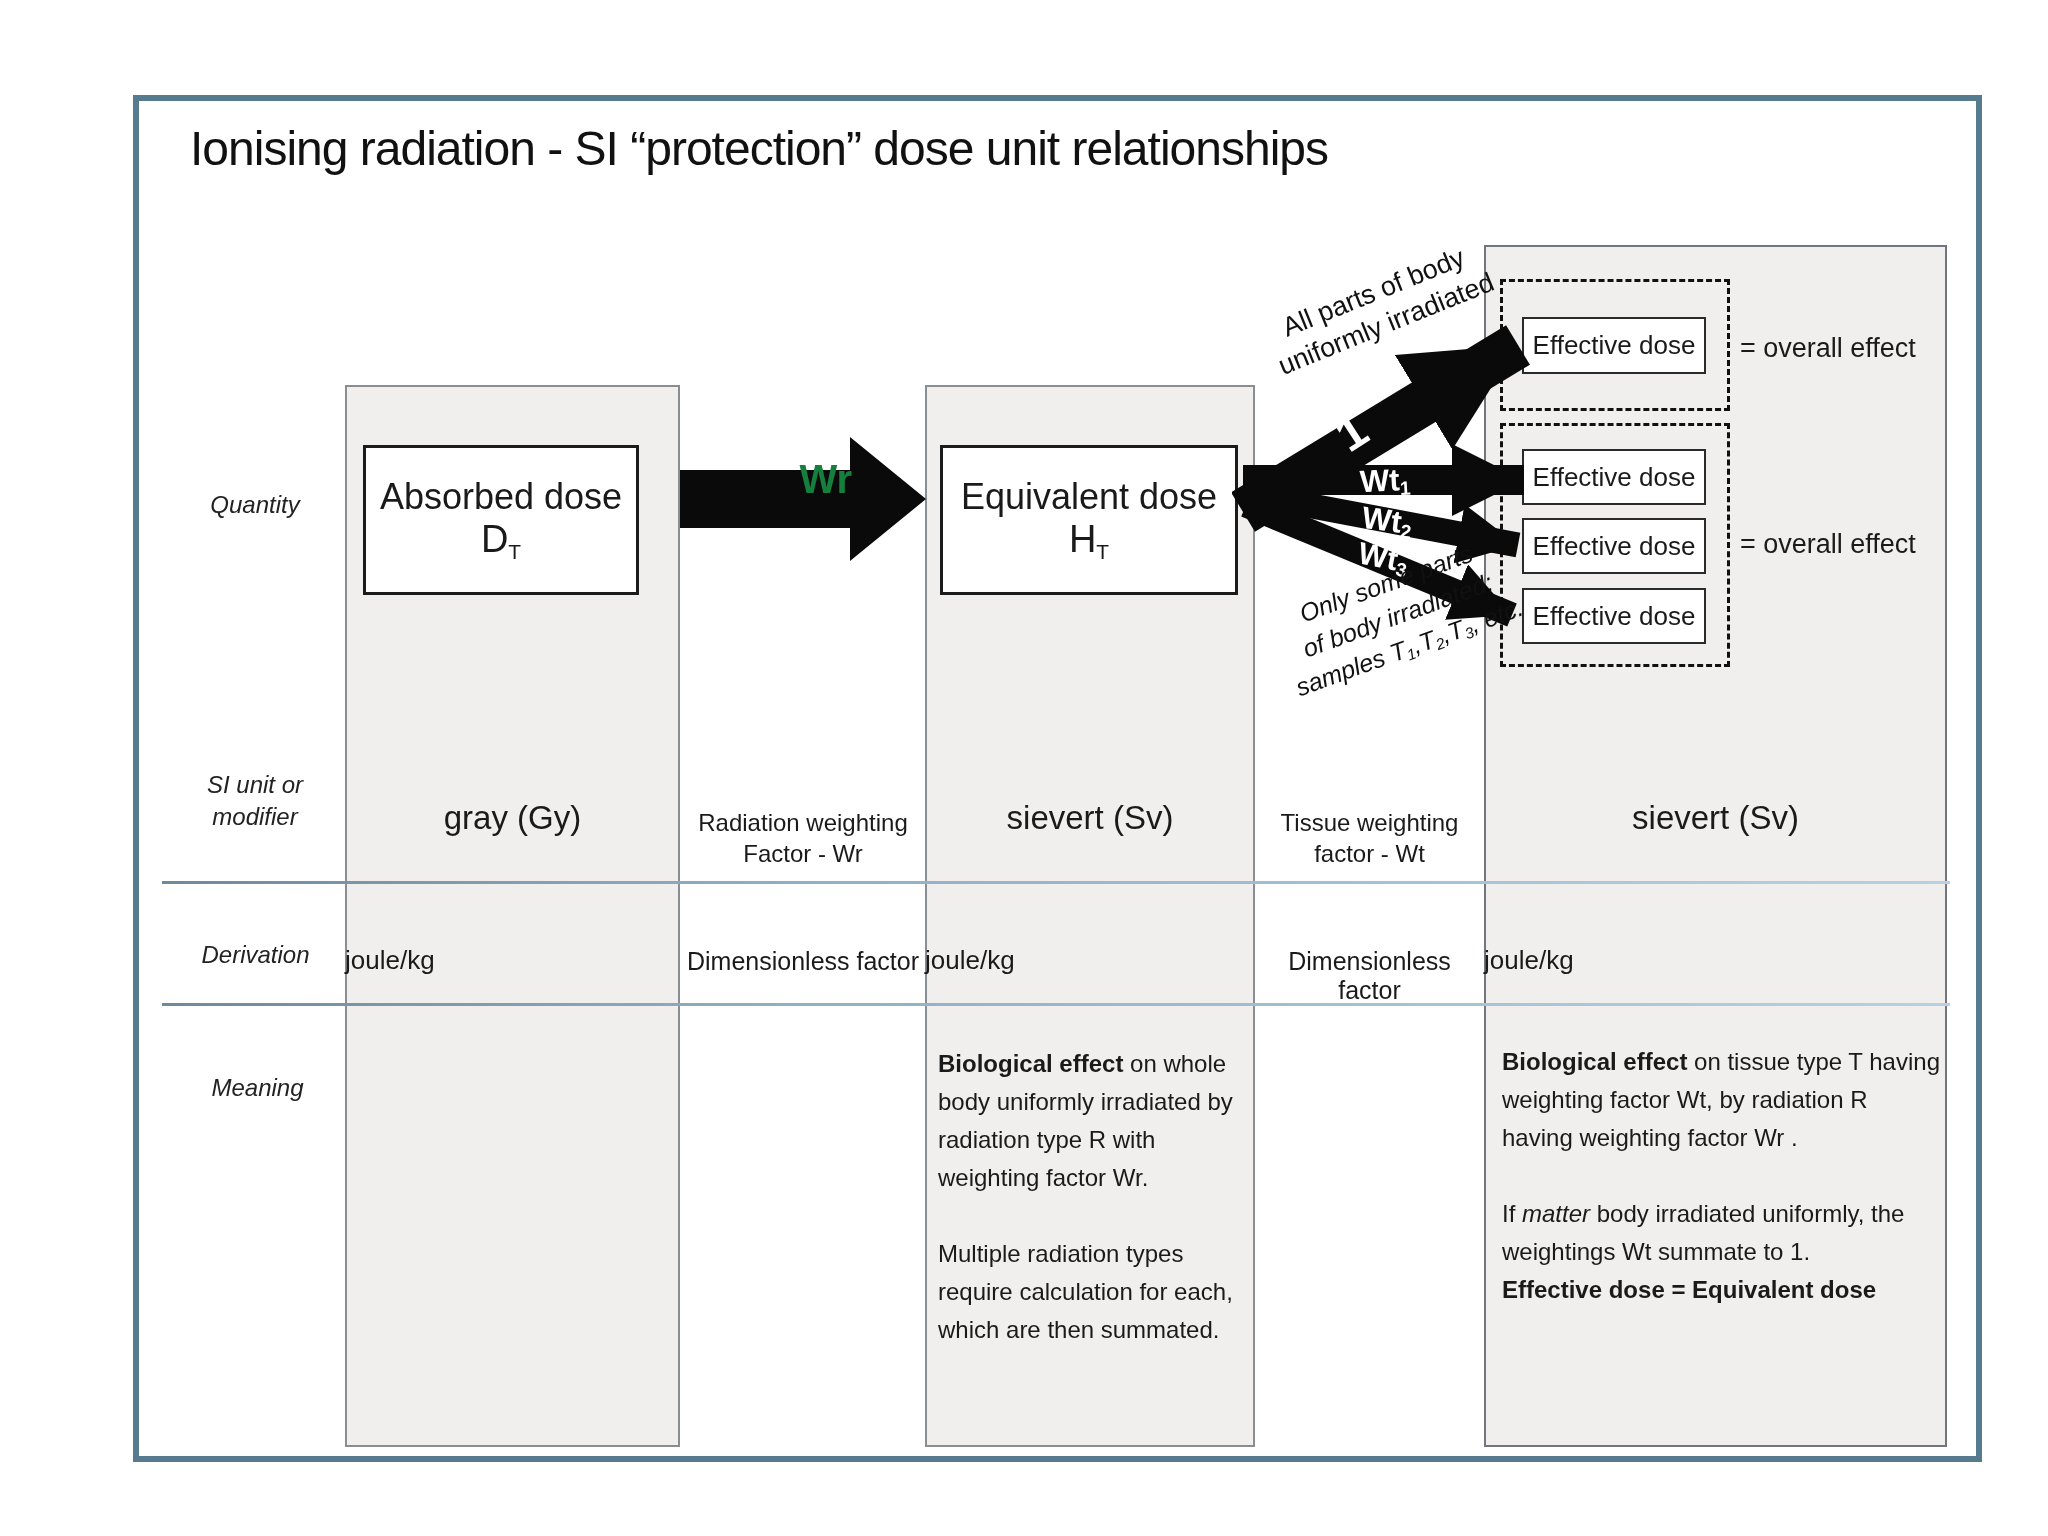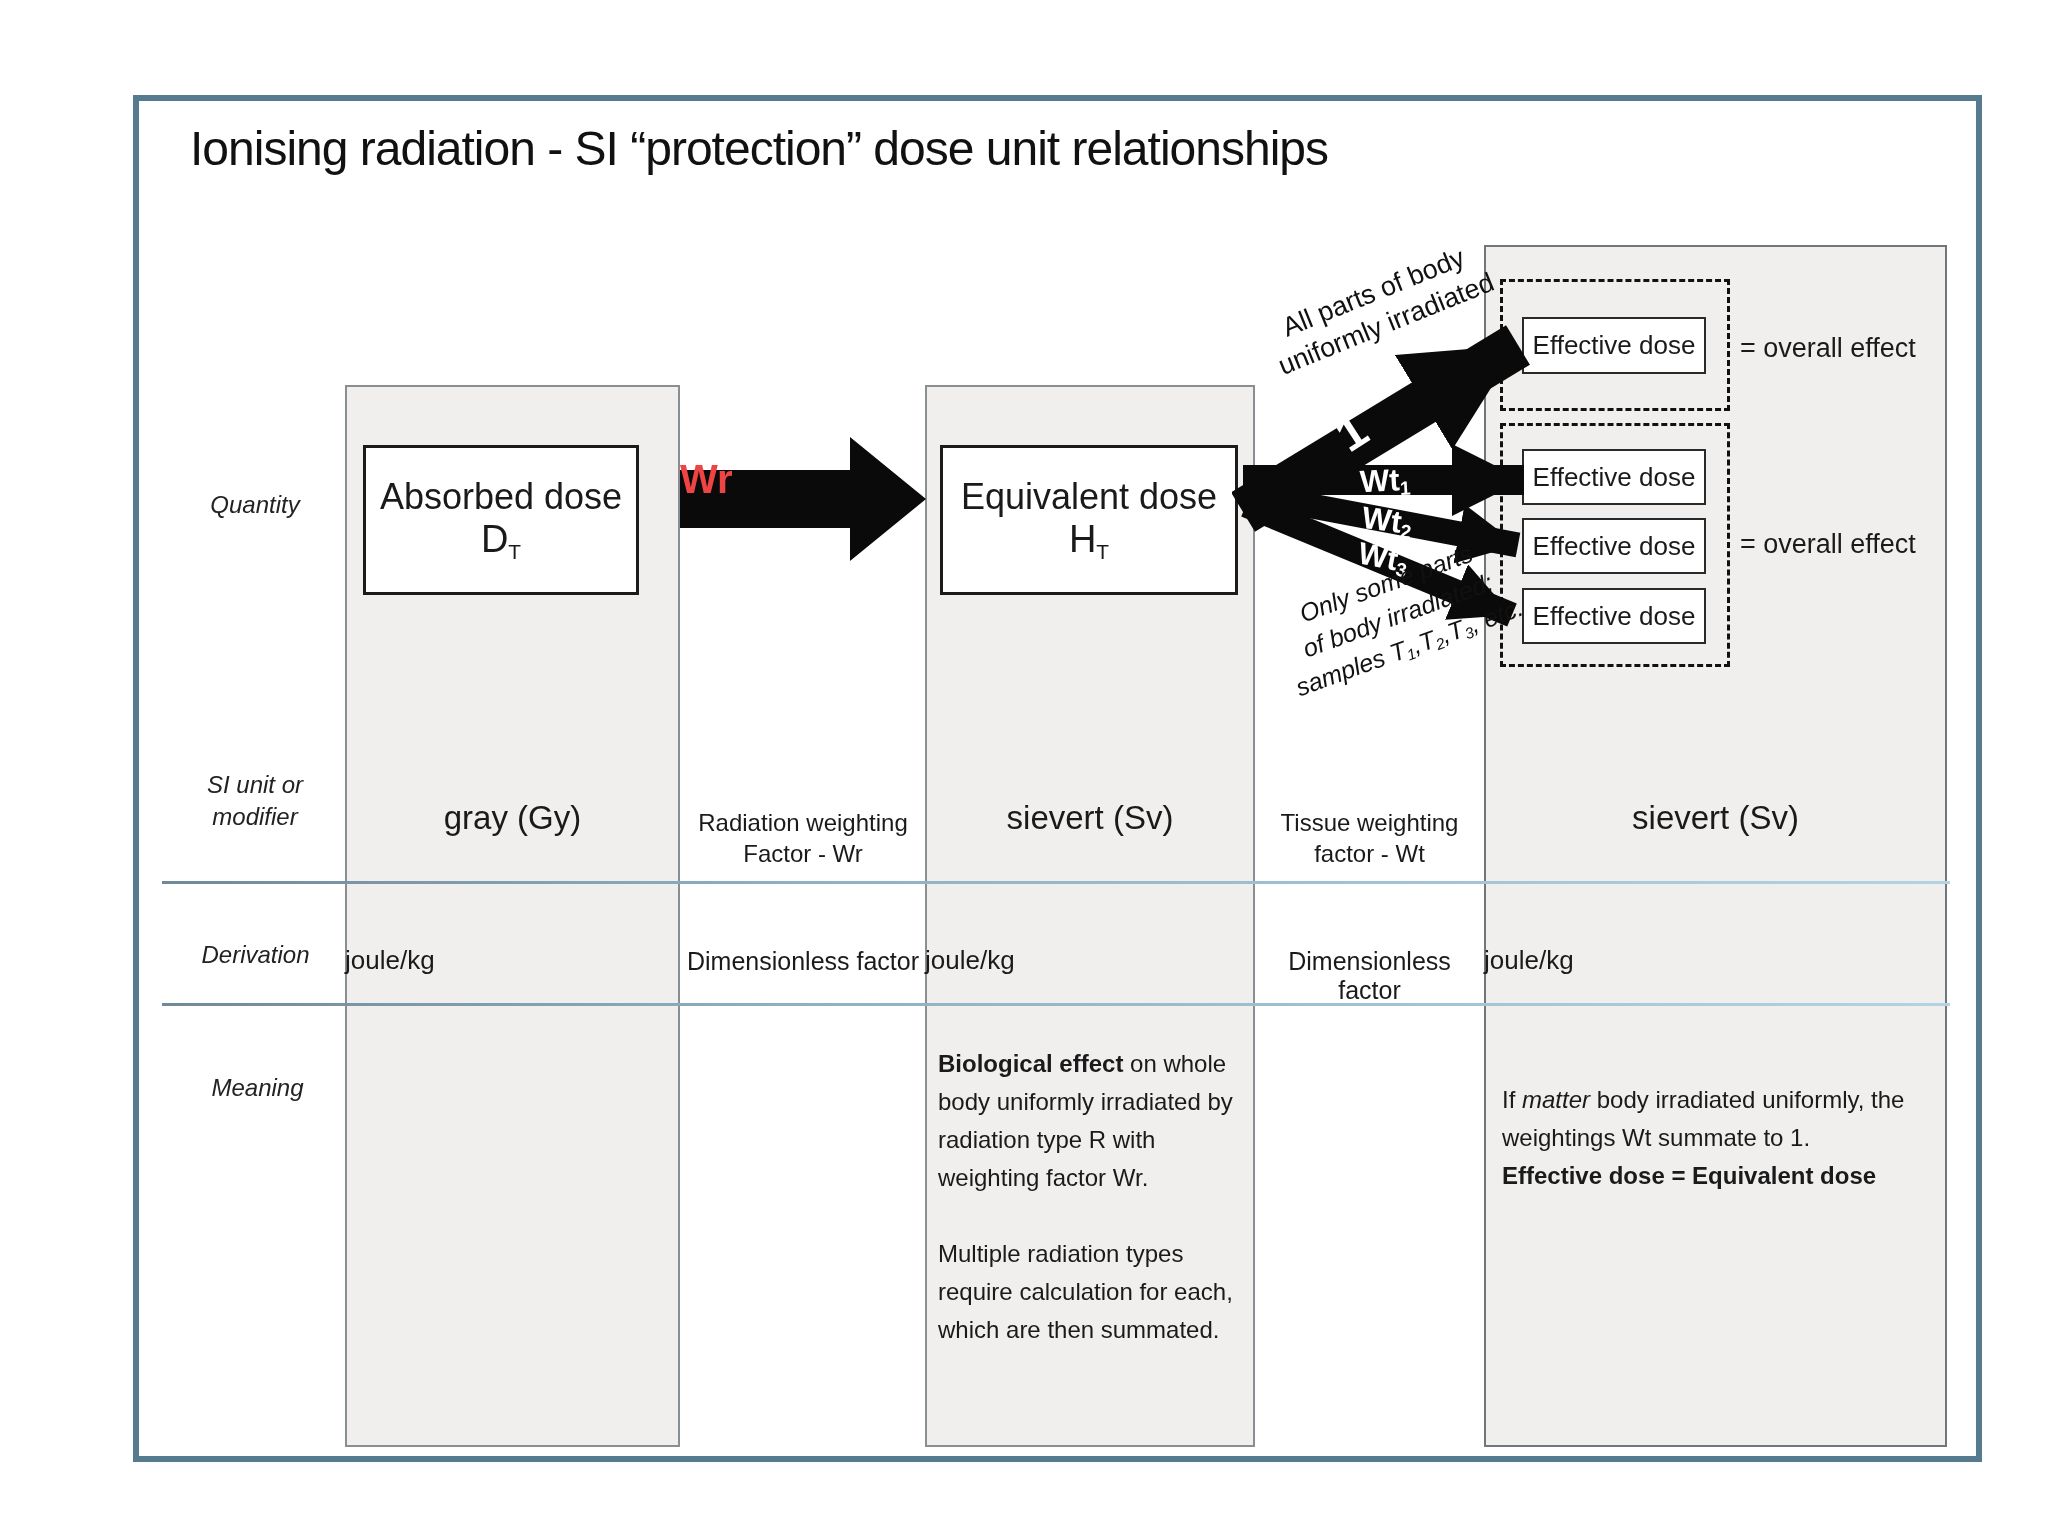--- a/index.html
+++ b/index.html
@@ -27,21 +27,21 @@
   .deriv{font-size:26px;}
   .deriv-small{font-size:25px;text-align:center;}
   .meaning{font-size:24px;line-height:38px;text-align:left;}
   .meaning p{margin:0;}
   .meaning p.gap{margin-top:38px;}
   .b{font-weight:bold;}
   .i{font-style:italic;}
   .overall{font-size:27px;white-space:nowrap;}
   .rot{transform-origin:center center;}
   .fanlabel{color:#ffffff;font-weight:bold;white-space:nowrap;}
-  .wr-label{color:#ef4444;font-weight:bold;font-size:40px;text-align:left;}
+  .wr-label{color:#15803d;font-weight:bold;font-size:40px;text-align:right;}
   .annot{font-size:27px;line-height:1.25;text-align:center;color:#111;white-space:nowrap;}
   .annot-i{font-style:italic;font-size:25px;line-height:1.35;text-align:center;color:#111;white-space:nowrap;}
 </style>
 </head>
 <body>
 
 <div class="stage">
 
   <div class="abs outer-border"></div>
 
@@ -129,17 +129,18 @@
   <div class="abs deriv-small" style="left:680px;top:930px;width:246px;">Dimensionless factor</div>
   <div class="abs deriv" style="left:925px;top:928px;width:330px;">joule/kg</div>
   <div class="abs deriv-small" style="left:1255px;top:930px;width:229px;">Dimensionless factor</div>
   <div class="abs deriv" style="left:1484px;top:928px;width:463px;">joule/kg</div>
 
   <div class="abs meaning" style="left:938px;top:1028px;width:302px;">
     <p><span class="b">Biological effect</span><span> on whole body uniformly irradiated by radiation type R with weighting factor Wr.</span></p>
     <p class="gap">Multiple radiation types require calculation for each, which are then summated.</p>
   </div>
   <div class="abs meaning" style="left:1502px;top:1026px;width:440px;">
+    <p><span class="b">Biological effect</span><span> on tissue type T having weighting factor Wt, by radiation R having weighting factor Wr .</span></p>
     <p class="gap"><span>If </span><span class="i">matter</span><span> body irradiated uniformly, the weightings Wt summate to 1.</span></p>
     <p class="b">Effective dose  = Equivalent dose</p>
   </div>
 
 </div>
 
 </body></html>

